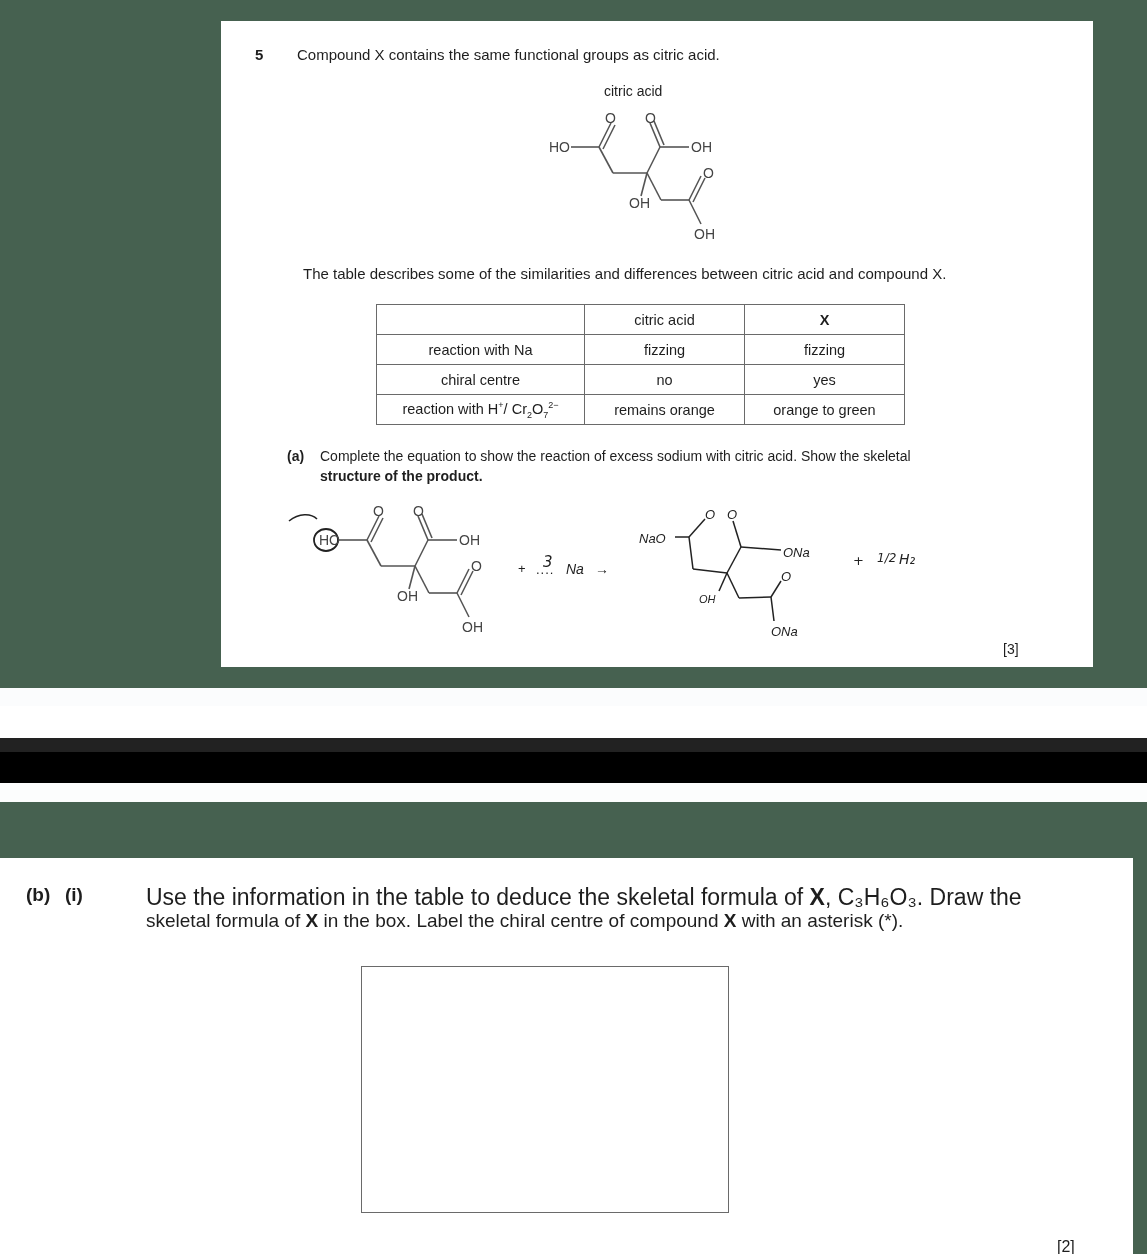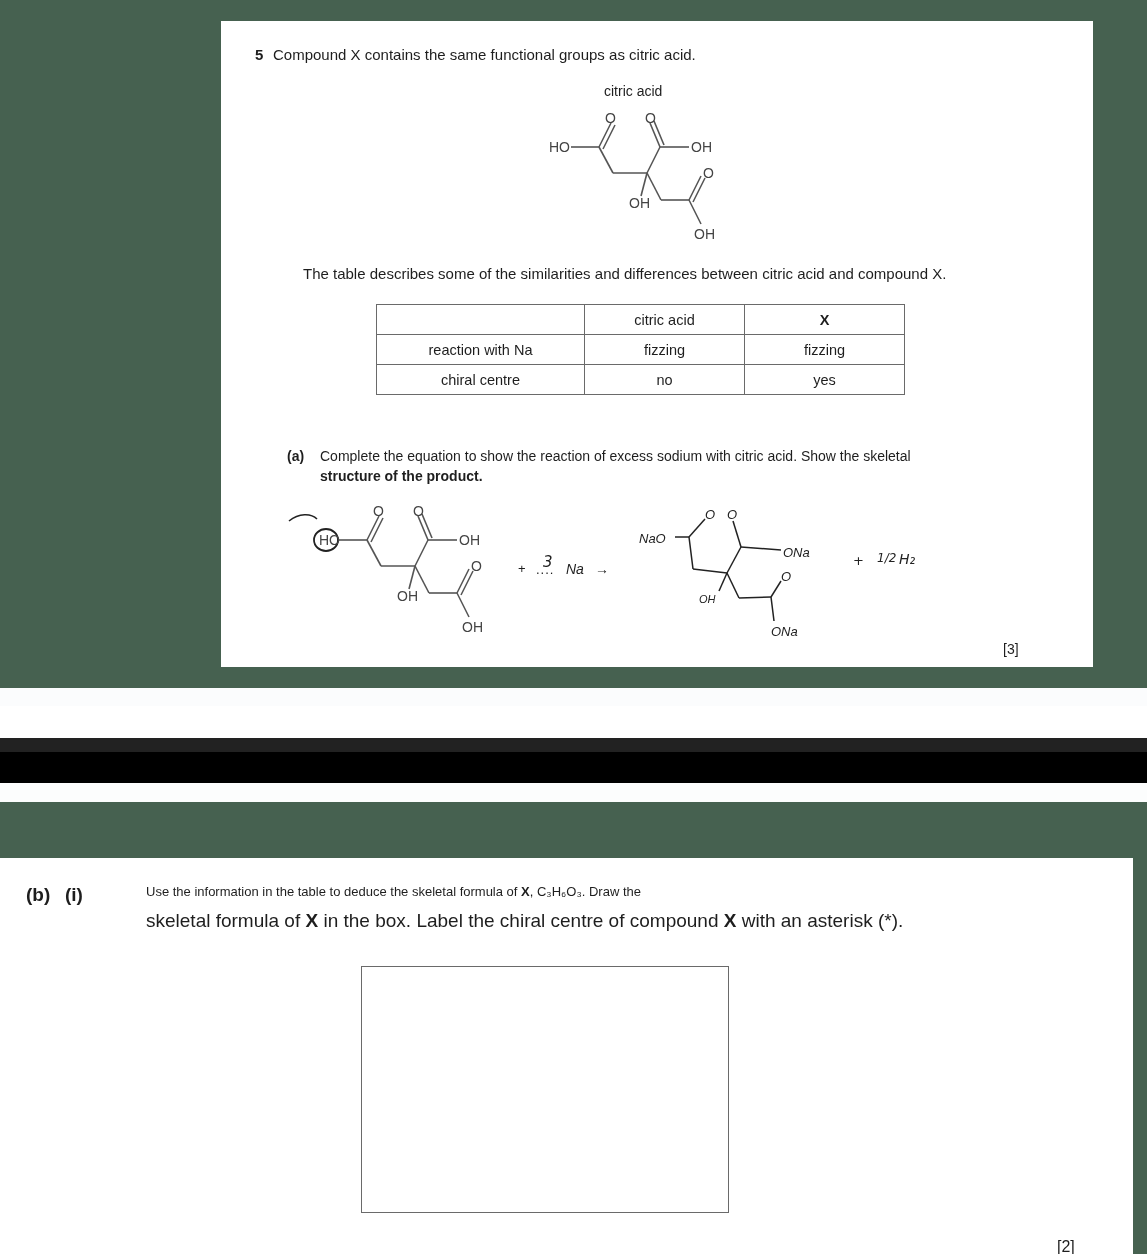--- a/index.html
+++ b/index.html
@@ -39,21 +39,21 @@
     position: absolute; left: 361px; top: 108px; width: 366px; height: 245px;
     border: 1.5px solid #6a6a6a;
   }
   svg text { font-family: "Liberation Sans", sans-serif; }
 </style>
 </head>
 <body>
 
 <div class="page1">
   <span class="abs qnum" style="left:34px; top:25px;">5</span>
-  <span class="abs txt" style="left:52px; top:25px;">
+  <span class="abs txt" style="left:76px; top:25px;">
     <span>Compound X contains the same functional groups as citric acid.</span>
   </span>
   <span class="abs txt" style="left:383px; top:62px; font-size:14px;">citric acid</span>
 
   <svg class="abs" style="left:320px; top:85px;" width="200" height="140">
     <g stroke="#555" stroke-width="1.6" fill="none">
       <line x1="30" y1="41" x2="58" y2="41"></line>
       <line x1="58" y1="41" x2="70" y2="17"></line>
         <line x1="62" y1="43" x2="74" y2="19"></line>
       <line x1="58" y1="41" x2="72" y2="67"></line>
@@ -91,20 +91,25 @@
     </tr>
     <tr>
       <td>reaction with Na</td>
       <td>fizzing</td>
       <td>fizzing</td>
     </tr>
     <tr>
       <td>chiral centre</td>
       <td>no</td>
       <td>yes</td>
+    </tr>
+    <tr>
+      <td><span>reaction with H</span><sup>+</sup><span>/ Cr</span><sub>2</sub>O<sub>7</sub><sup>2−</sup></td>
+      <td>remains orange</td>
+      <td>orange to green</td>
     </tr>
   </tbody>
     </table>
 
   <span class="abs txt b" style="left:66px; top:427px; font-size:14px;">(a)</span>
   <span class="abs txt" style="left:99px; top:427px; font-size:14px;">Complete the equation to show the reaction of excess sodium with citric acid. Show the skeletal</span>
   <span class="abs txt" style="left:99px; top:447px; font-size:14px;font-weight:bold;">structure of the product.</span>
 
   <svg class="abs" style="left:60px; top:478px;" width="240" height="140">
     <path d="M8 22 C 18 14, 30 14, 36 20" stroke="#222" stroke-width="1.6" fill="none"></path>
@@ -178,21 +183,21 @@
 
 <div class="band-white1"></div>
 <div class="band-white2"></div>
 <div class="band-dark"></div>
 <div class="band-black"></div>
 <div class="band-white3"></div>
 
 <div class="page2">
   <span class="abs b" style="left:26px; top:26px; font-size:19px;">(b)</span>
   <span class="abs b" style="left:65px; top:26px; font-size:19px;">(i)</span>
-  <span class="abs" style="left:146px; top:26px; font-size:13px;">
+  <span class="abs" style="left:146px; top:26px; font-size:23px;">
     <span>Use the information in the table to deduce the skeletal formula of</span>
     <span class="b">X</span>,
     <span>C₃H₆O₃</span>.
     <span>Draw the</span>
   </span>
   <span class="abs" style="left:146px; top:52px; font-size:19px;">
     <span>skeletal formula of</span>
     <span class="b">X</span>
     <span>in the box. Label the chiral centre of compound</span>
     <span class="b">X</span>

